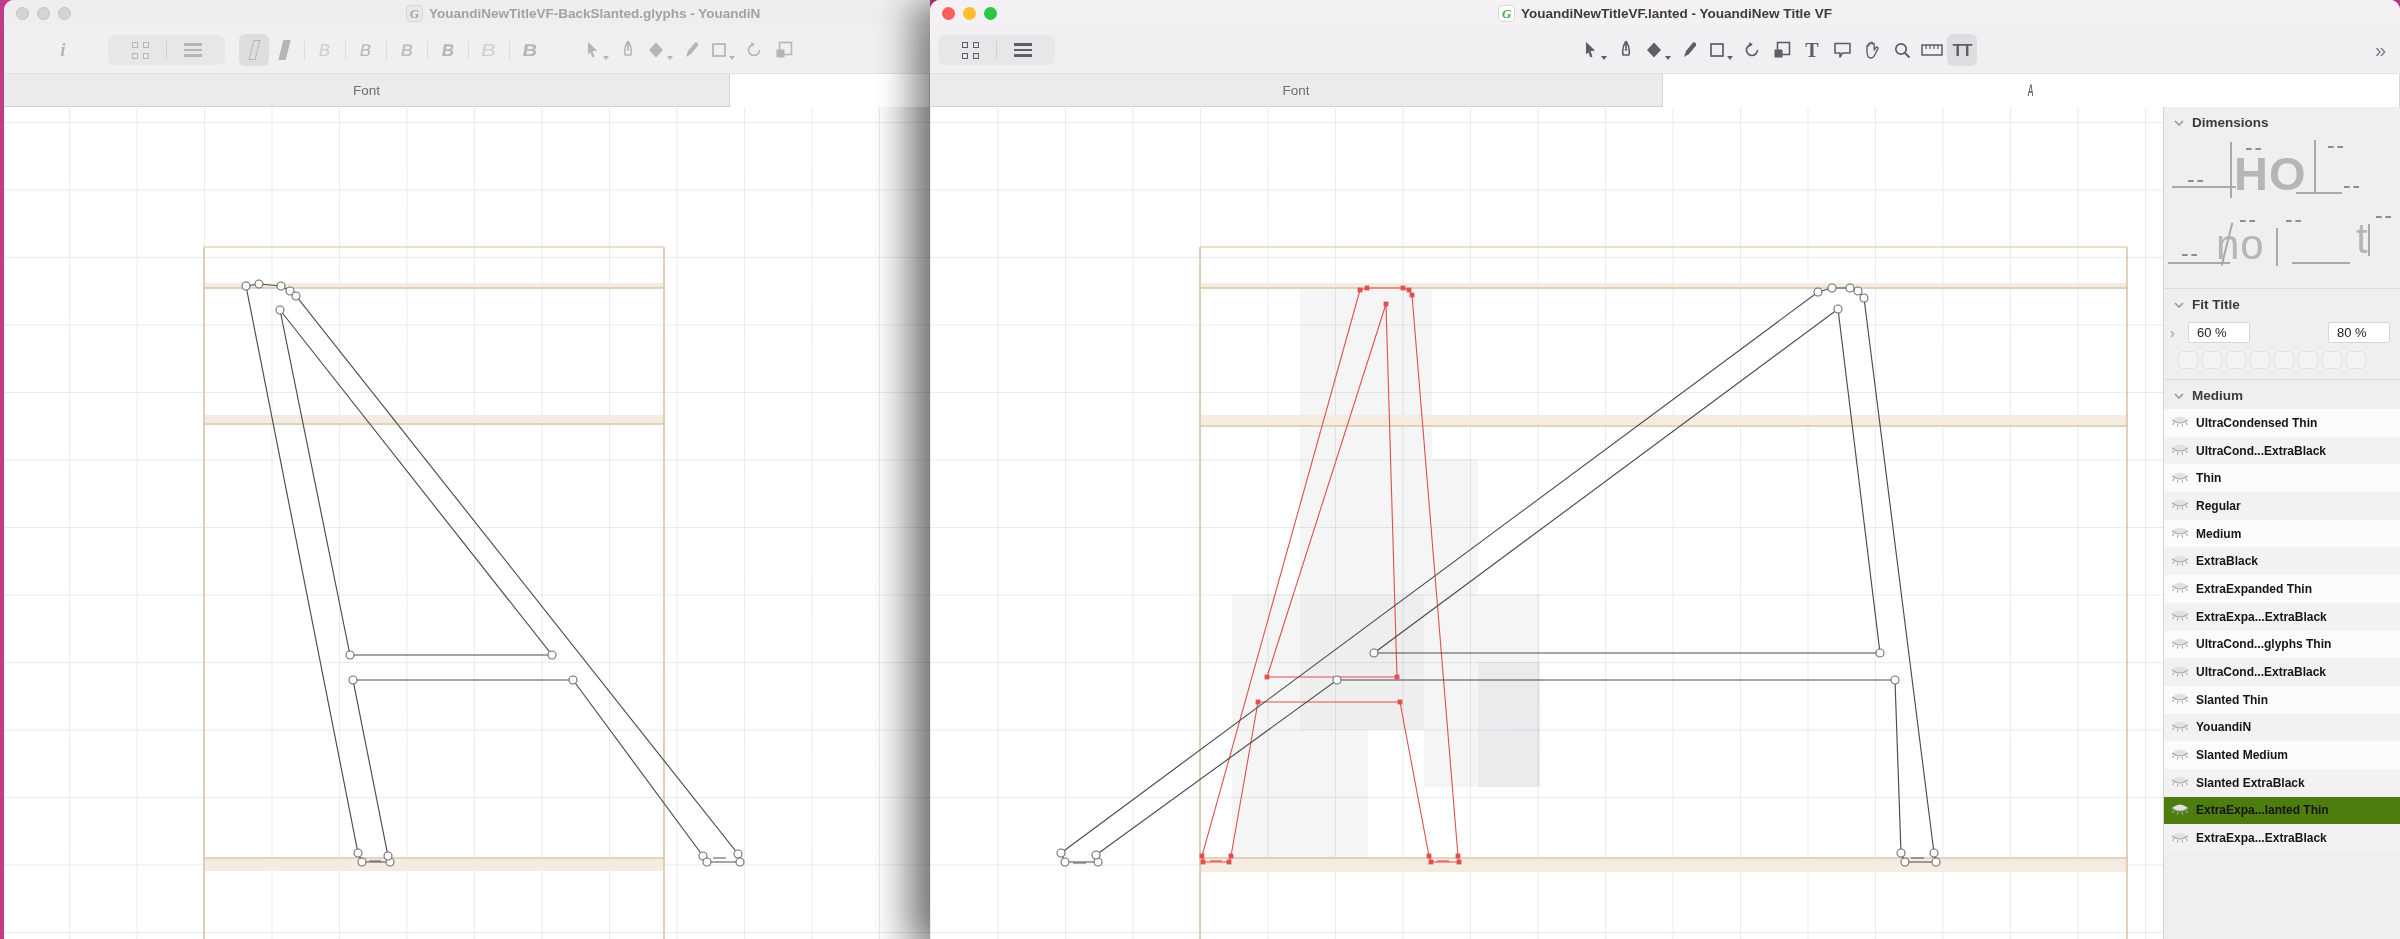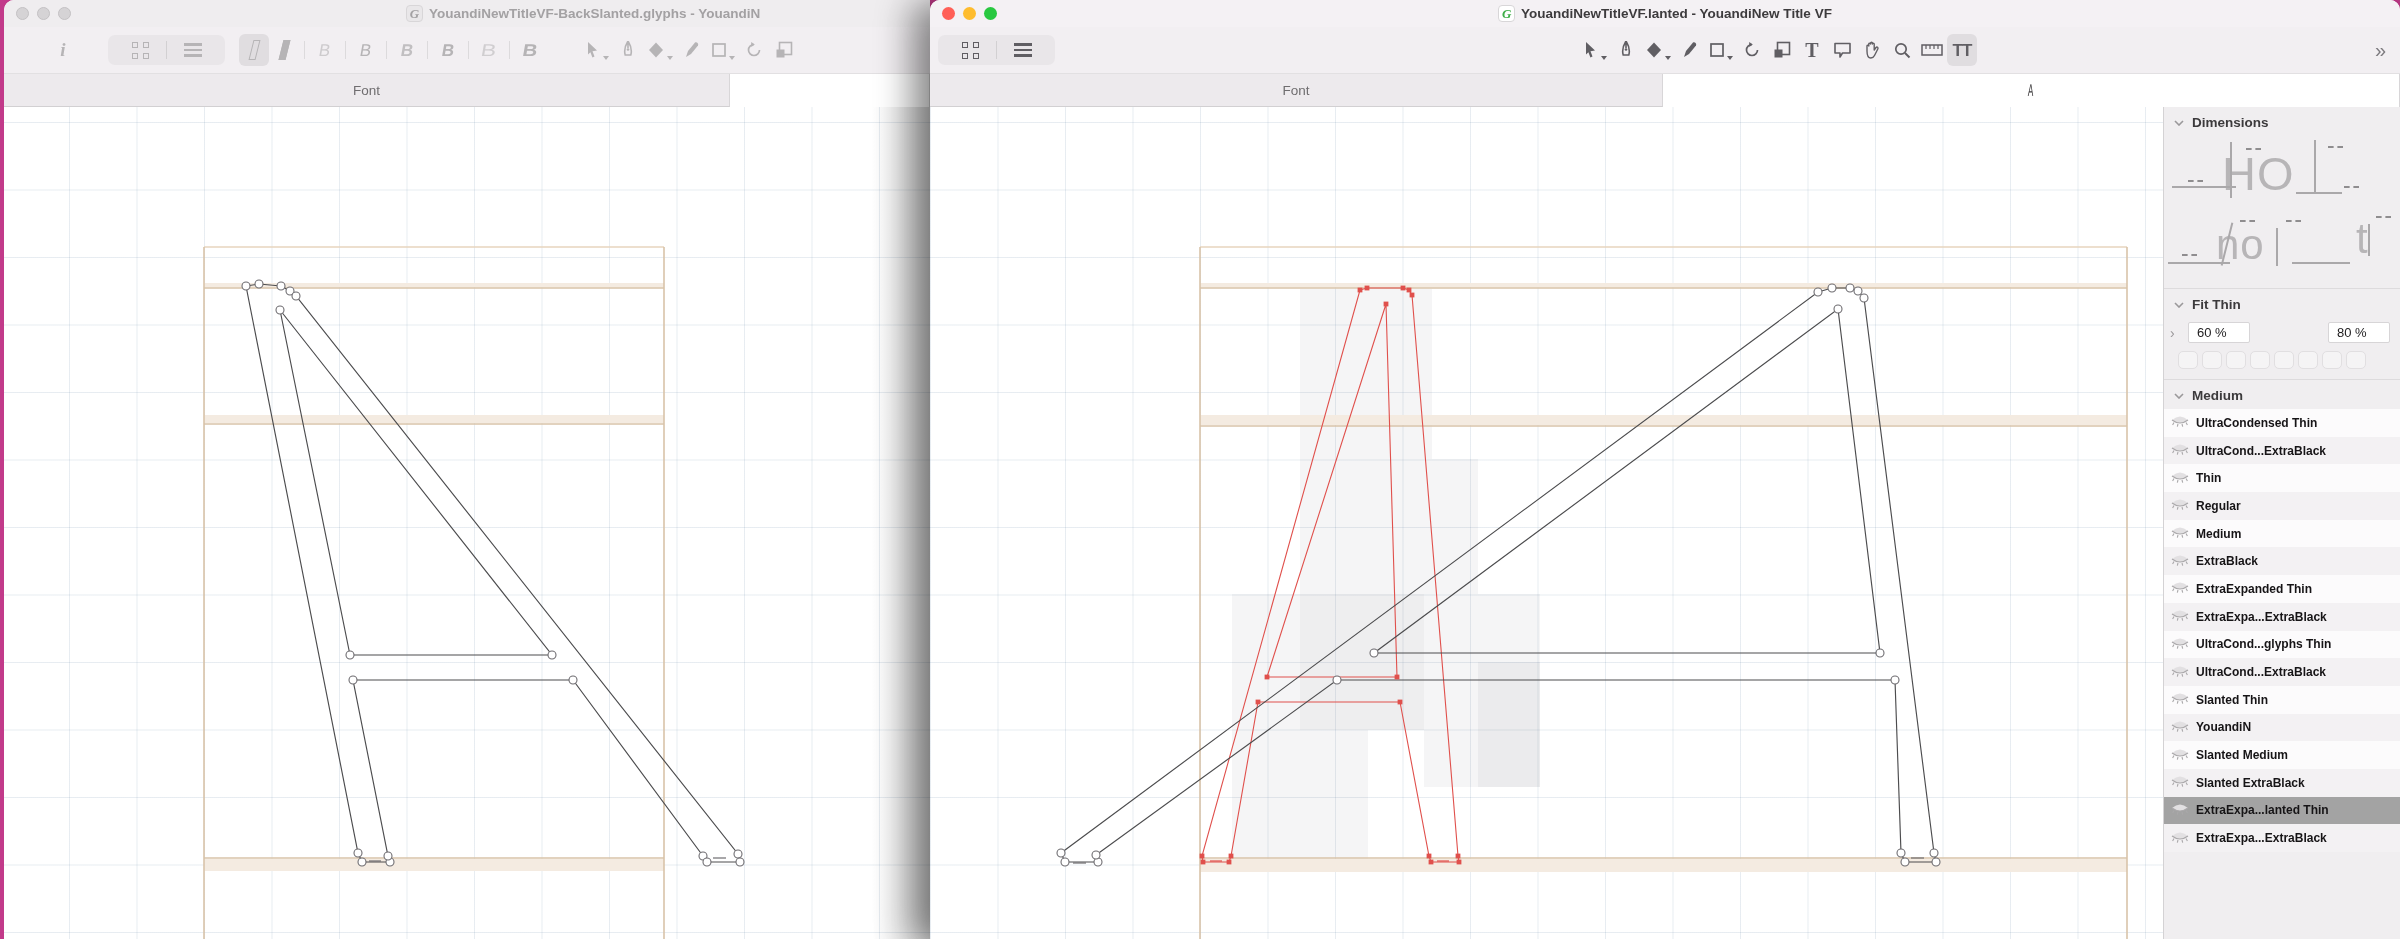--- a/index.html
+++ b/index.html
@@ -92,21 +92,21 @@
   .fit-row { display:flex; align-items:center; padding:4px 10px 0 6px; gap:6px; }
   .disc { color:#9a989a; font-size:14px; width:12px; }
   .fit-input { width:62px; height:21px; background:#fff; border:1px solid #d7d5d7; border-radius:2px; font-size:13px; color:#1e1c1e; display:flex; align-items:center; padding-left:8px; }
   .fit-spacer { flex:1; }
   .fit-boxes { display:flex; gap:4px; padding:8px 10px 10px 14px; }
   .fit-box { width:20px; height:18px; border:1.4px solid #e1dfe1; border-radius:5px; background:rgba(255,255,255,.35); }
   .layers-list { }
   .layer-row { display:flex; align-items:center; height:27.7px; padding:0 6px 0 6px; gap:6px; }
   .layer-row:nth-child(even) { background:#f3f1f3; }
   .layer-row:nth-child(odd)  { background:#fcfbfc; }
-  .layer-row.selected { background:#a3a3a3; }
+  .layer-row.selected { background:#4d7c0f; }
   .layer-label { font-weight:bold; font-size:12px; color:#161416; white-space:nowrap; overflow:hidden; }
   .eye { flex:0 0 auto; }
   .desktop-sliver { position:absolute; left:0; top:0; width:5px; height:939px; background:#c23a8a; }
 </style>
 </head>
 <body>
 
 <div class="desktop-sliver"></div>
 
 <div id="left-window" class="window">
@@ -460,21 +460,21 @@
   <div class="sidebar">
     <div class="section-header">
       <span class="chev">
           <svg width="10" height="6" viewBox="0 0 10 6">
             <path d="M1,1 L5,5 L9,1" fill="none" stroke="#9a989a" stroke-width="1.6"></path>
           </svg>
         </span>
       <span>Dimensions</span>
     </div>
     <div class="dim-content">
-      <span class="dim-big" style="left:58px;top:14px;">HO</span>
+      <span class="dim-big" style="left:70px;top:14px;font-weight:bold;">HO</span>
       <span class="dim-big" style="left:52px;top:88px;font-size:42px;">no</span>
       <span class="dim-big" style="left:192px;top:82px;font-size:42px;">t</span>
       <span class="mline" style="left:8px;top:50px;width:64px;height:1.5px;"></span>
       <span class="mline" style="left:66px;top:6px;width:1.5px;height:56px;"></span>
       <span class="mline" style="left:150px;top:4px;width:1.5px;height:54px;"></span>
       <span class="mline" style="left:132px;top:56px;width:46px;height:1.5px;"></span>
       <span class="mdash" style="left:82px;top:12px;"></span>
       <span class="mdash" style="left:164px;top:10px;"></span>
       <span class="mdash" style="left:24px;top:44px;"></span>
       <span class="mdash" style="left:180px;top:50px;"></span>
@@ -488,21 +488,21 @@
       <span class="mdash" style="left:212px;top:80px;"></span>
       <span class="mdash" style="left:18px;top:118px;"></span>
     </div>
     <div class="divider"></div>
     <div class="section-header">
       <span class="chev">
           <svg width="10" height="6" viewBox="0 0 10 6">
             <path d="M1,1 L5,5 L9,1" fill="none" stroke="#9a989a" stroke-width="1.6"></path>
           </svg>
         </span>
-      <span>Fit Thin</span>
+      <span>Fit Title</span>
     </div>
     <div class="fit-row">
       <span class="disc">›</span>
       <span class="fit-input">60 %</span>
       <span class="fit-spacer"></span>
       <span class="fit-input">80 %</span>
     </div>
     <div class="fit-boxes">
       <span class="fit-box"></span>
       <span class="fit-box"></span>

